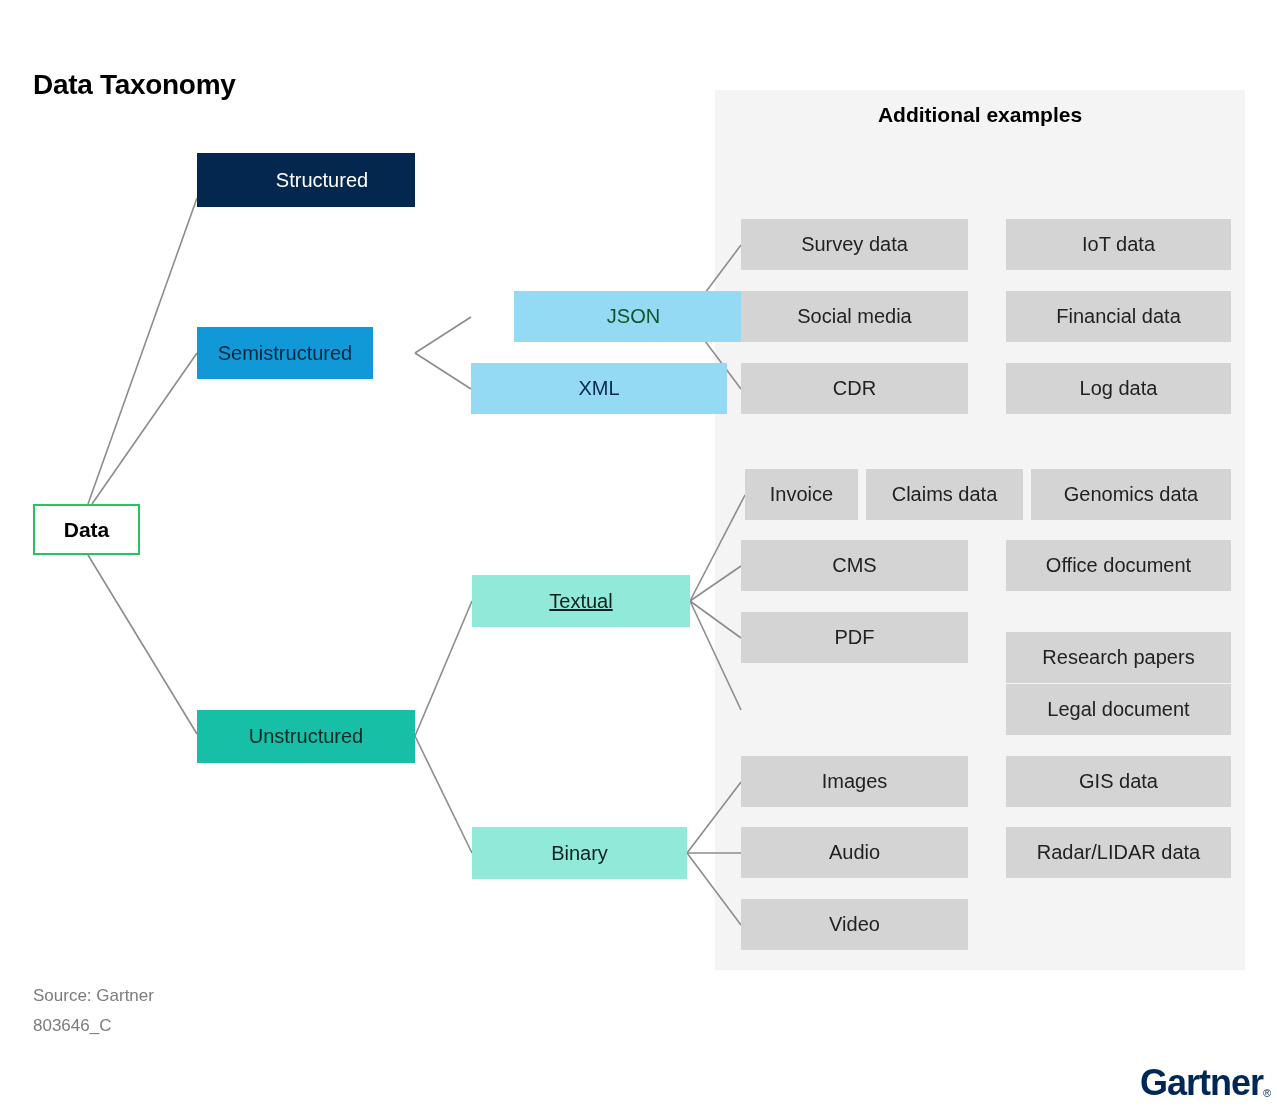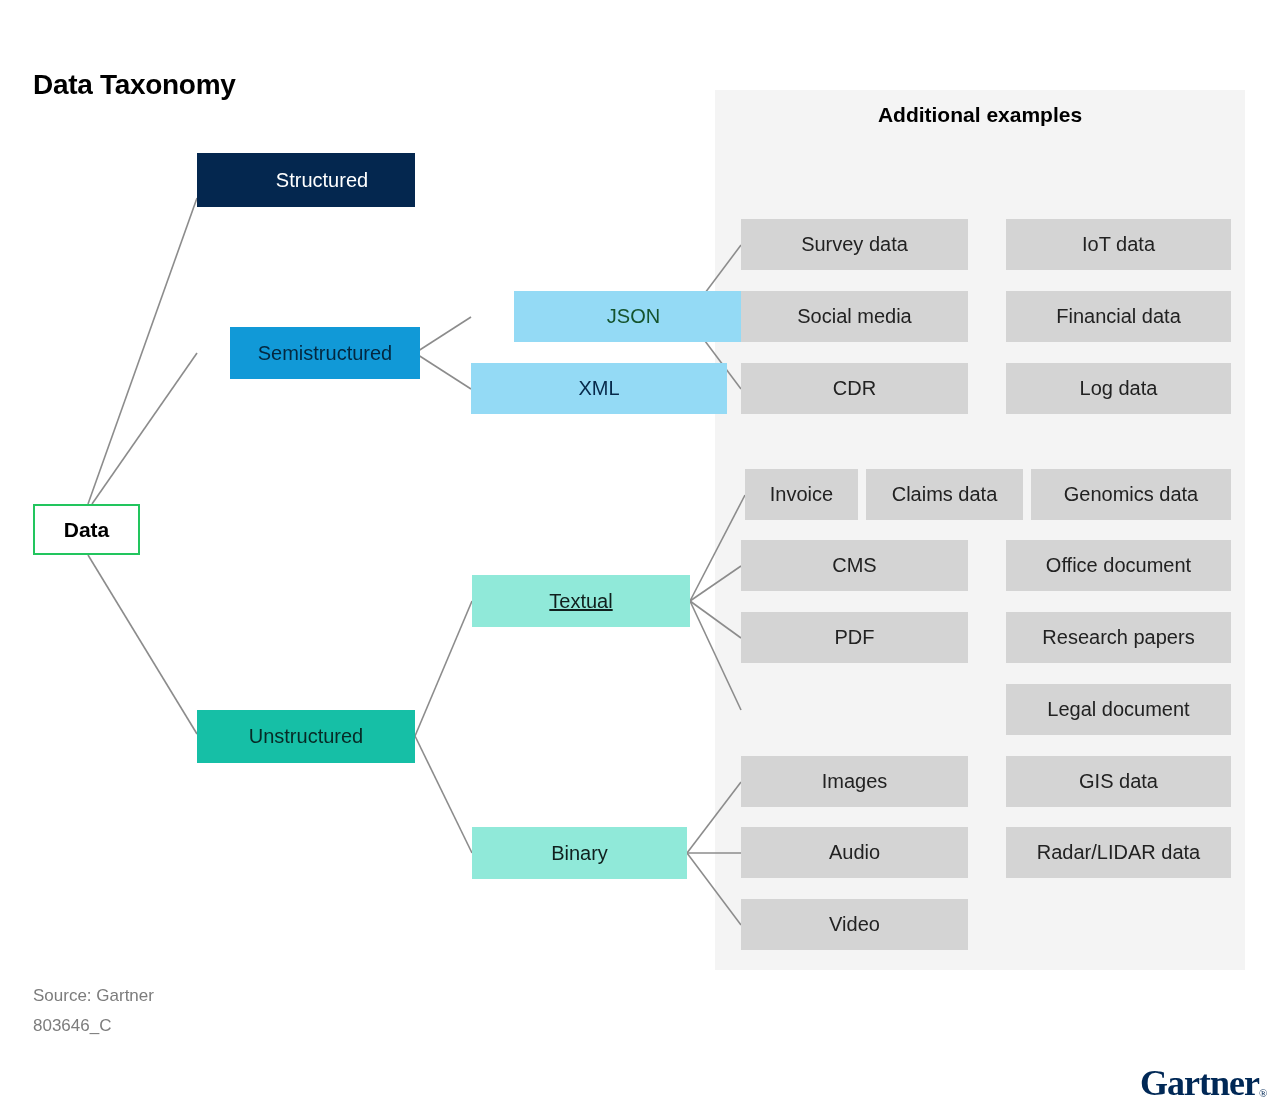--- a/index.html
+++ b/index.html
@@ -18,33 +18,33 @@
   body{background:#ffffff;font-family:"Liberation Sans",sans-serif;}
   .canvas{position:relative;width:1277px;height:1112px;background:#ffffff;overflow:hidden;}
   .title{position:absolute;left:33px;top:30px;font-size:28px;font-weight:700;color:#000;letter-spacing:-0.3px;margin-top:39px;}
   .edges{position:absolute;left:0;top:0;width:1277px;height:1112px;z-index:0;}
   .edges line{stroke:var(--c-connector,#8C8C8C);stroke-width:1.6;}
   .panel{position:absolute;left:715px;top:90px;width:530px;height:880px;background:var(--c-panel_bg,#F4F4F4);z-index:0;}
   .panel-heading{position:absolute;left:0;right:0;top:13px;text-align:center;font-size:21px;font-weight:700;color:#000;}
   .node{position:absolute;display:flex;align-items:center;justify-content:center;font-size:20px;z-index:1;}
   .node-root{left:33px;top:504px;width:107px;height:51px;background:#fff;border:2px solid #22c55e;font-weight:700;color:#000;font-size:21px;}
   .node-structured{left:197px;top:153px;width:218px;height:54px;background:var(--c-structured,#04274F);color:#fff;padding-left:32px;}
-  .node-semistructured{left:197px;top:327px;width:190px;height:52px;background:var(--c-semistructured,#1199D7);color:#04273F;margin-left:33px;}
+  .node-semistructured{left:197px;top:327px;width:176px;height:52px;background:var(--c-semistructured,#1199D7);color:#04273F;}
   .node-json{left:471px;top:291px;width:239px;height:51px;background:var(--c-semistructured_light,#94DAF5);color:#14532d;margin-left:43px;}
   .node-xml{left:471px;top:363px;width:256px;height:51px;background:var(--c-semistructured_light,#94DAF5);color:#07294A;}
   .node-textual{left:472px;top:575px;width:218px;height:52px;background:var(--c-unstructured_light,#90E9D9);color:#10201E;text-decoration:underline;}
   .node-unstructured{left:197px;top:710px;width:218px;height:53px;background:var(--c-unstructured,#16BFA6);color:#072A26;}
   .node-binary{left:472px;top:827px;width:215px;height:52px;background:var(--c-unstructured_light,#90E9D9);color:#10201E;}
   .ex{position:absolute;height:51px;display:flex;align-items:center;justify-content:center;background:var(--c-example_box,#D4D4D4);color:#222;font-size:20px;z-index:1;}
   .col-l{left:741px;width:227px;}
   .col-r{left:1006px;width:225px;}
   .source{position:absolute;left:33px;color:var(--c-source_text,#7C7C7C);font-size:17px;}
   .source-1{top:986px;}
   .source-2{top:1016px;}
-  .logo{position:absolute;left:1140px;top:1062px;color:var(--c-logo_navy,#002856);font-size:36px;font-weight:700;letter-spacing:-1px;z-index:1;font-family:Liberation Serif, serif;}
+  .logo{position:absolute;left:1140px;top:1062px;color:var(--c-logo_navy,#002856);font-size:36px;font-weight:700;letter-spacing:-1px;z-index:1;}
   .logo .reg{font-size:11px;font-weight:400;vertical-align:baseline;position:relative;top:2px;letter-spacing:0;}
 </style>
 </head>
 <body>
 
 <div class="canvas">
 
   <div class="title">Data Taxonomy</div>
 
   <div class="panel">
@@ -86,21 +86,21 @@
   <div class="ex col-r" style="top:291px">Financial data</div>
   <div class="ex col-l" style="top:363px">CDR</div>
   <div class="ex col-r" style="top:363px">Log data</div>
 
   <div class="ex" style="top:469px;left:745px;width:113px">Invoice</div>
   <div class="ex" style="top:469px;left:866px;width:157px">Claims data</div>
   <div class="ex" style="top:469px;left:1031px;width:200px">Genomics data</div>
   <div class="ex col-l" style="top:540px">CMS</div>
   <div class="ex col-l" style="top:612px">PDF</div>
   <div class="ex col-r" style="top:540px">Office document</div>
-  <div class="ex col-r" style="top:612px">Research papers</div>
+  <div class="ex col-r" style="top:632px">Research papers</div>
   <div class="ex col-r" style="top:684px">Legal document</div>
 
   <div class="ex col-l" style="top:756px">Images</div>
   <div class="ex col-r" style="top:756px">GIS data</div>
   <div class="ex col-l" style="top:827px">Audio</div>
   <div class="ex col-r" style="top:827px">Radar/LIDAR data</div>
   <div class="ex col-l" style="top:899px">Video</div>
 
   <div class="source source-1">Source: Gartner</div>
   <div class="source source-2">803646_C</div>

